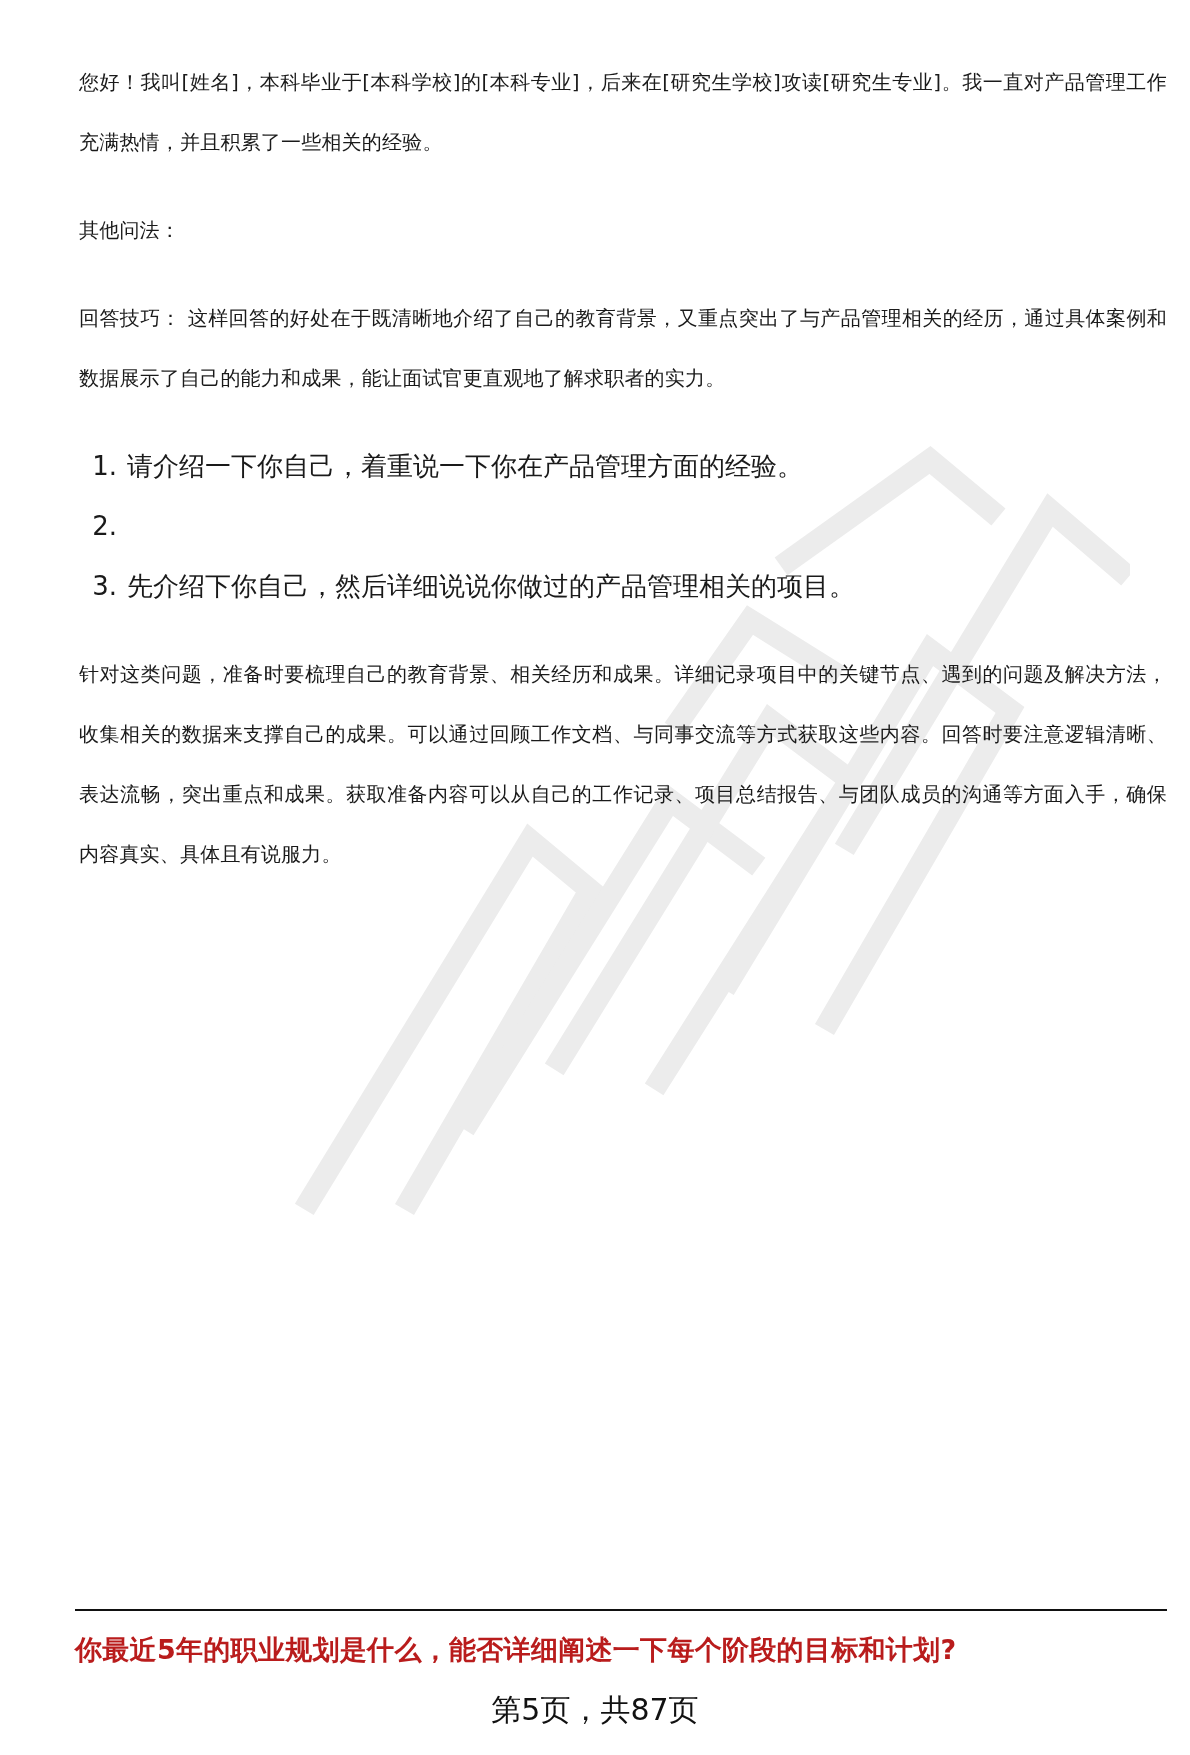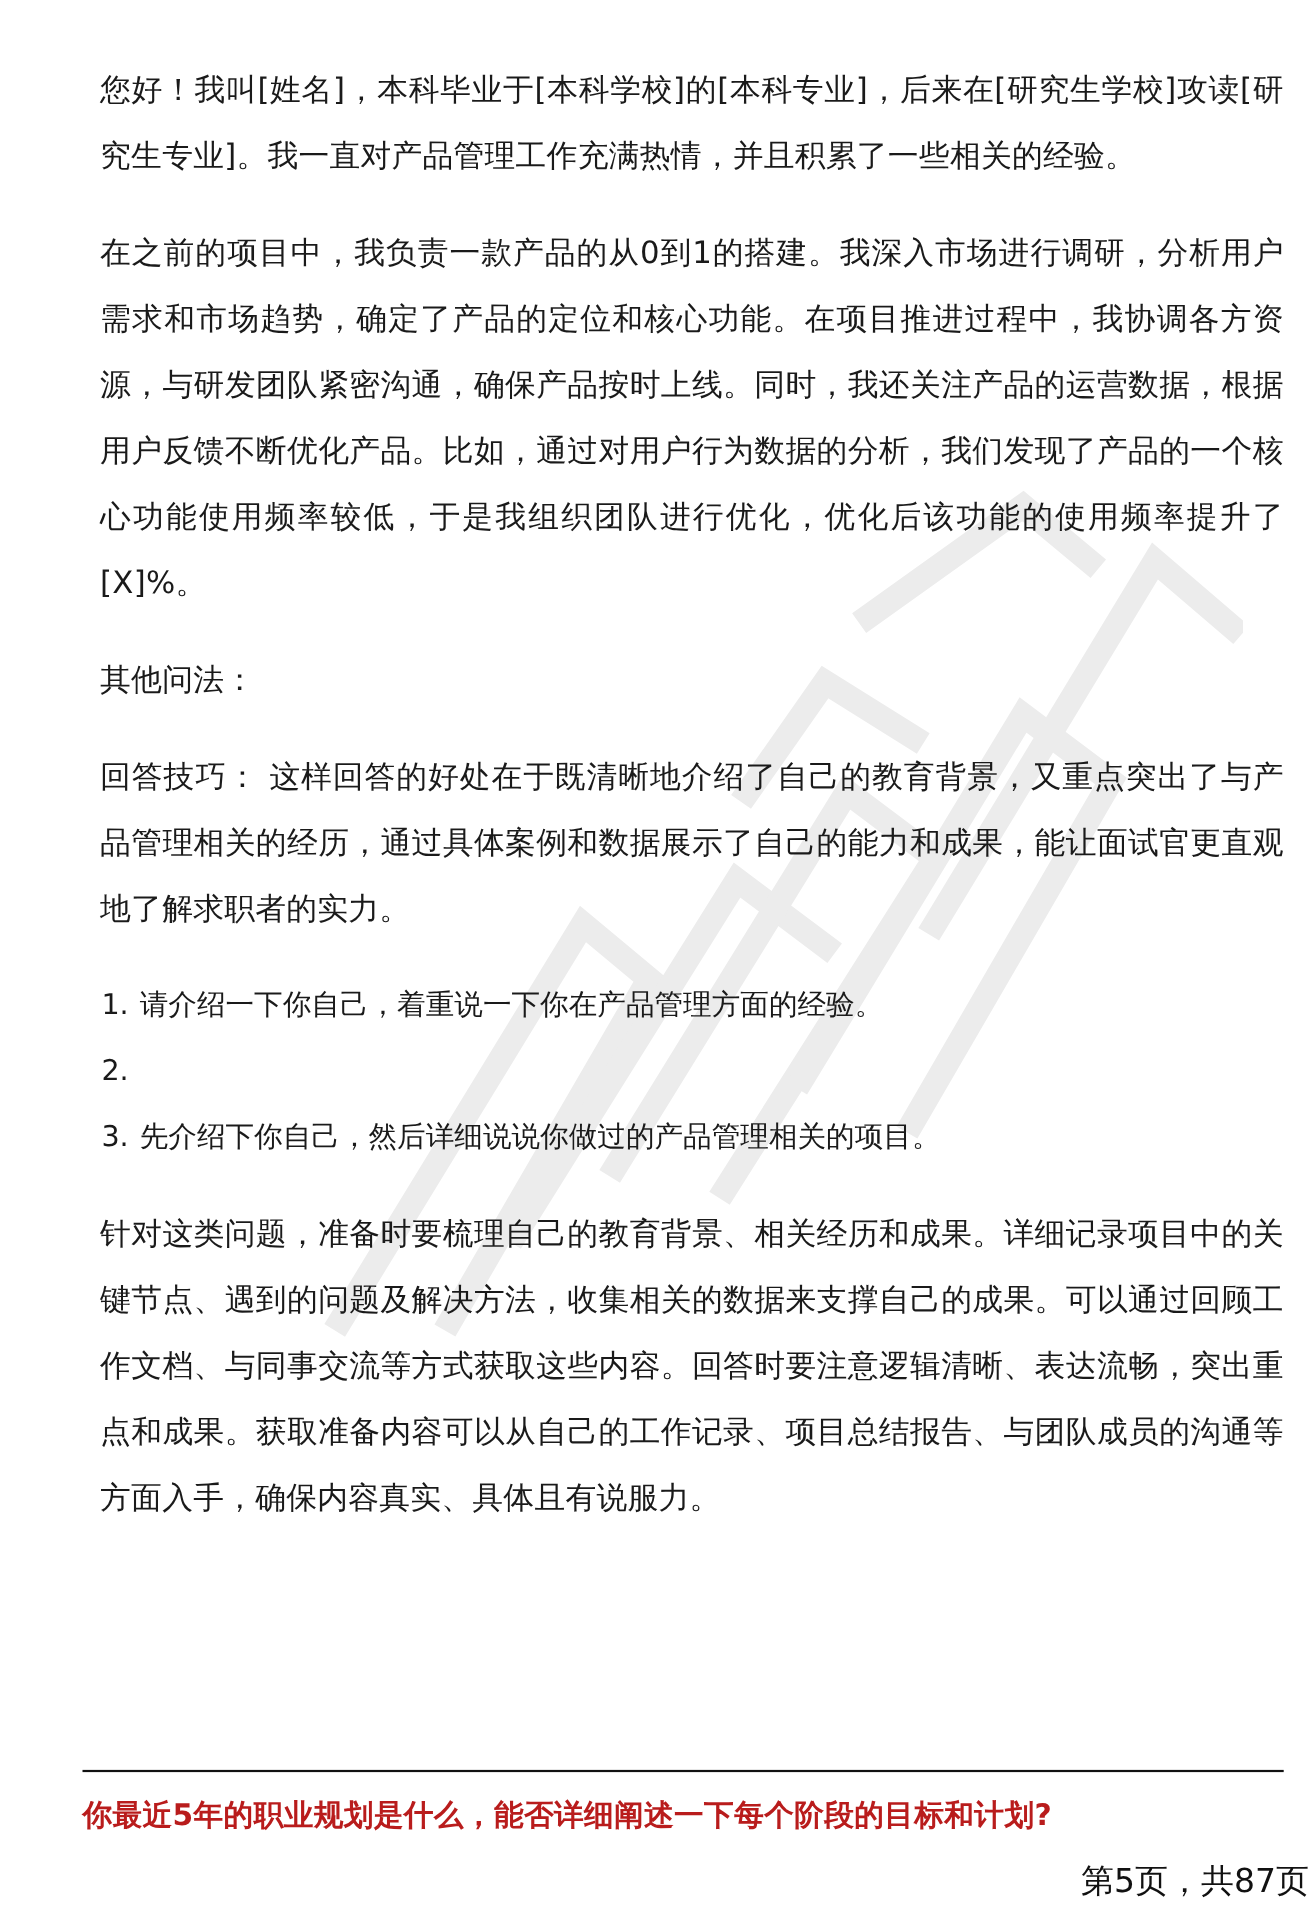--- a/index.html
+++ b/index.html
@@ -7,57 +7,56 @@
     width: 1190px; height: 1755px; position: relative; overflow: hidden;
     font-family: "DejaVu Sans", "Liberation Sans", sans-serif;
     color: #1a1a1a;
   }
   .watermark {
     position: absolute; left: 230px; top: 420px; width: 900px; height: 800px;
     pointer-events: none; z-index: 0;
   }
   .page { position: absolute; left: 75px; top: 52px; width: 1092px; z-index: 1; }
   .para {
-    font-size: 28px; line-height: 60px; margin: 0 0 28px 16px;
+    font-size: 20px; line-height: 60px; margin: 0 0 28px 4px;
     text-align: justify; letter-spacing: 0.2px;
   }
   .list { list-style: none; margin: 0 0 28px 0; padding: 0; }
   .list li { font-size: 26px; line-height: 60px; display: flex; }
   .list .num { width: 52px; text-align: right; padding-right: 10px; box-sizing: border-box; }
   .divider {
     position: absolute; left: 75px; top: 1609px; width: 1092px; height: 0;
     border-top: 2px solid #111111; z-index: 1;
   }
   .next-question {
     position: absolute; left: 75px; top: 1632px; z-index: 1;
     font-size: 27px; font-weight: bold; color: #b91c1c; letter-spacing: 0.3px;
   }
   .page-number {
-    position: absolute; left: 0; top: 1690px; width: 1190px; text-align: right;
+    position: absolute; left: 0; top: 1690px; width: 1190px; text-align: center;
     font-size: 30px; color: #111111; z-index: 1;
   }
 </style>
 </head>
 <body>
 
 <svg class="watermark" viewBox="0 0 900 800">
   <g stroke="#ececec" stroke-width="22" fill="none" stroke-linecap="square">
     <path d="M80 780 L300 420 L360 470 L180 780"></path>
     <path d="M240 700 L440 380 L520 440"></path>
     <path d="M330 640 L540 300 L620 360 L430 660"></path>
     <path d="M500 560 L700 230 L780 290 L600 600"></path>
     <path d="M620 420 L820 90 L890 150"></path>
     <path d="M560 140 L700 40 L760 90"></path>
     <path d="M450 300 L520 200 L600 250"></path>
   </g>
 </svg>
 
 <div class="page">
   <p class="para">您好！我叫[姓名]，本科毕业于[本科学校]的[本科专业]，后来在[研究生学校]攻读[研究生专业]。我一直对产品管理工作充满热情，并且积累了一些相关的经验。</p>
-  <p class="para">在之前的项目中，我负责一款产品的从0到1的搭建。我深入市场进行调研，分析用户需求和市场趋势，确定了产品的定位和核心功能。在项目推进过程中，我协调各方资源，与研发团队紧密沟通，确保产品按时上线。同时，我还关注产品的运营数据，根据用户反馈不断优化产品。比如，通过对用户行为数据的分析，我们发现了产品的一个核心功能使用频率较低，于是我组织团队进行优化，优化后该功能的使用频率提升了[X]%。</p>
   <p class="para">其他问法：</p>
   <p class="para">回答技巧：  这样回答的好处在于既清晰地介绍了自己的教育背景，又重点突出了与产品管理相关的经历，通过具体案例和数据展示了自己的能力和成果，能让面试官更直观地了解求职者的实力。</p>
   <ul class="list">
     <li>
       <span class="num">1.</span>
       <span>请介绍一下你自己，着重说一下你在产品管理方面的经验。</span>
     </li>
     <li>
       <span class="num">2.</span>
     </li>

